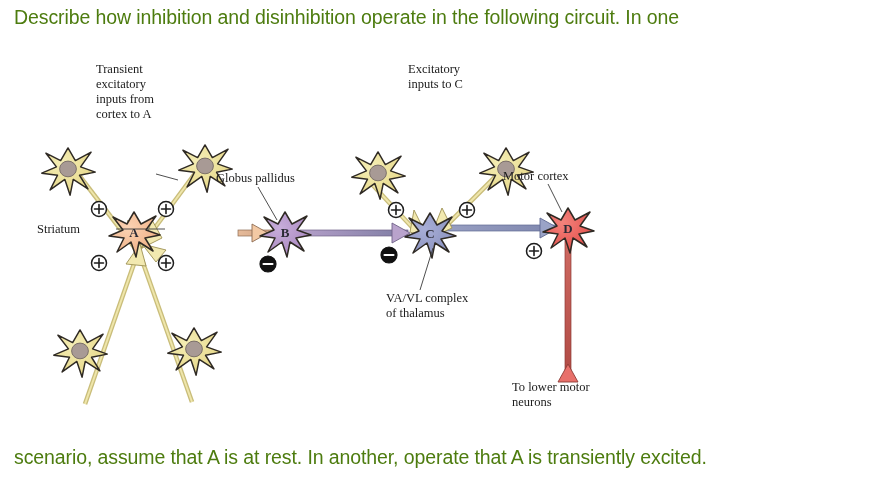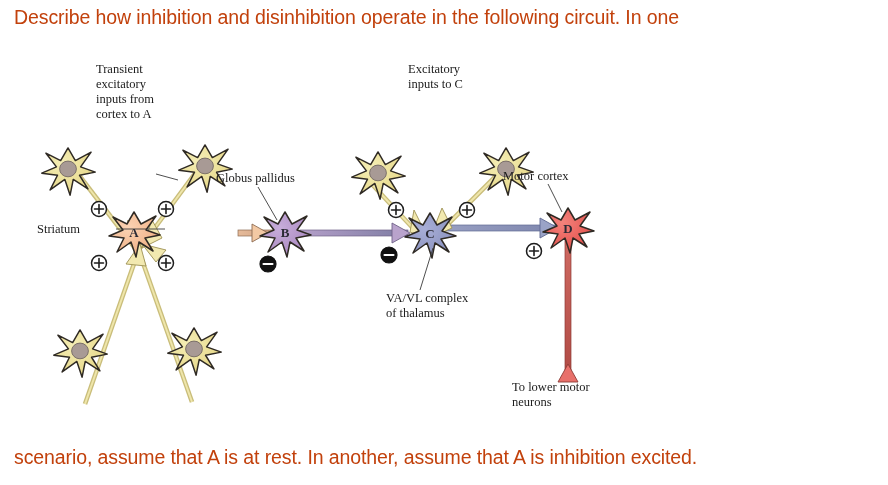--- a/index.html
+++ b/index.html
@@ -14,21 +14,21 @@
     background: #ffffff;
     overflow: hidden;
     font-family: "Liberation Sans", sans-serif;
   }
   .q-text {
     position: absolute;
     left: 14px;
     width: 870px;
     font-family: "Liberation Sans", sans-serif;
     font-size: 19.5px;
-    color: #c2410c;
+    color: #4d7c0f;
     letter-spacing: -0.1px;
     white-space: nowrap;
   }
   #question-top { top: 6px; }
   #question-bottom { top: 446px; }
 
   #diagram-wrap {
     position: absolute;
     left: 0px;
     top: 52px;
@@ -259,15 +259,15 @@
       <text class="dlabel" x="503" y="128">Motor cortex</text>
 
       <text class="dlabel" x="386" y="250">VA/VL complex</text>
       <text class="dlabel" x="386" y="265">of thalamus</text>
 
       <text class="dlabel" x="512" y="339">To lower motor</text>
       <text class="dlabel" x="512" y="354">neurons</text>
     </svg>
   </div>
 
-  <div class="q-text" id="question-bottom">scenario, assume that A is at rest. In another, assume that A is inhibition excited.</div>
+  <div class="q-text" id="question-bottom">scenario, assume that A is at rest. In another, operate that A is transiently excited.</div>
 
 </div>
 
 </body></html>

